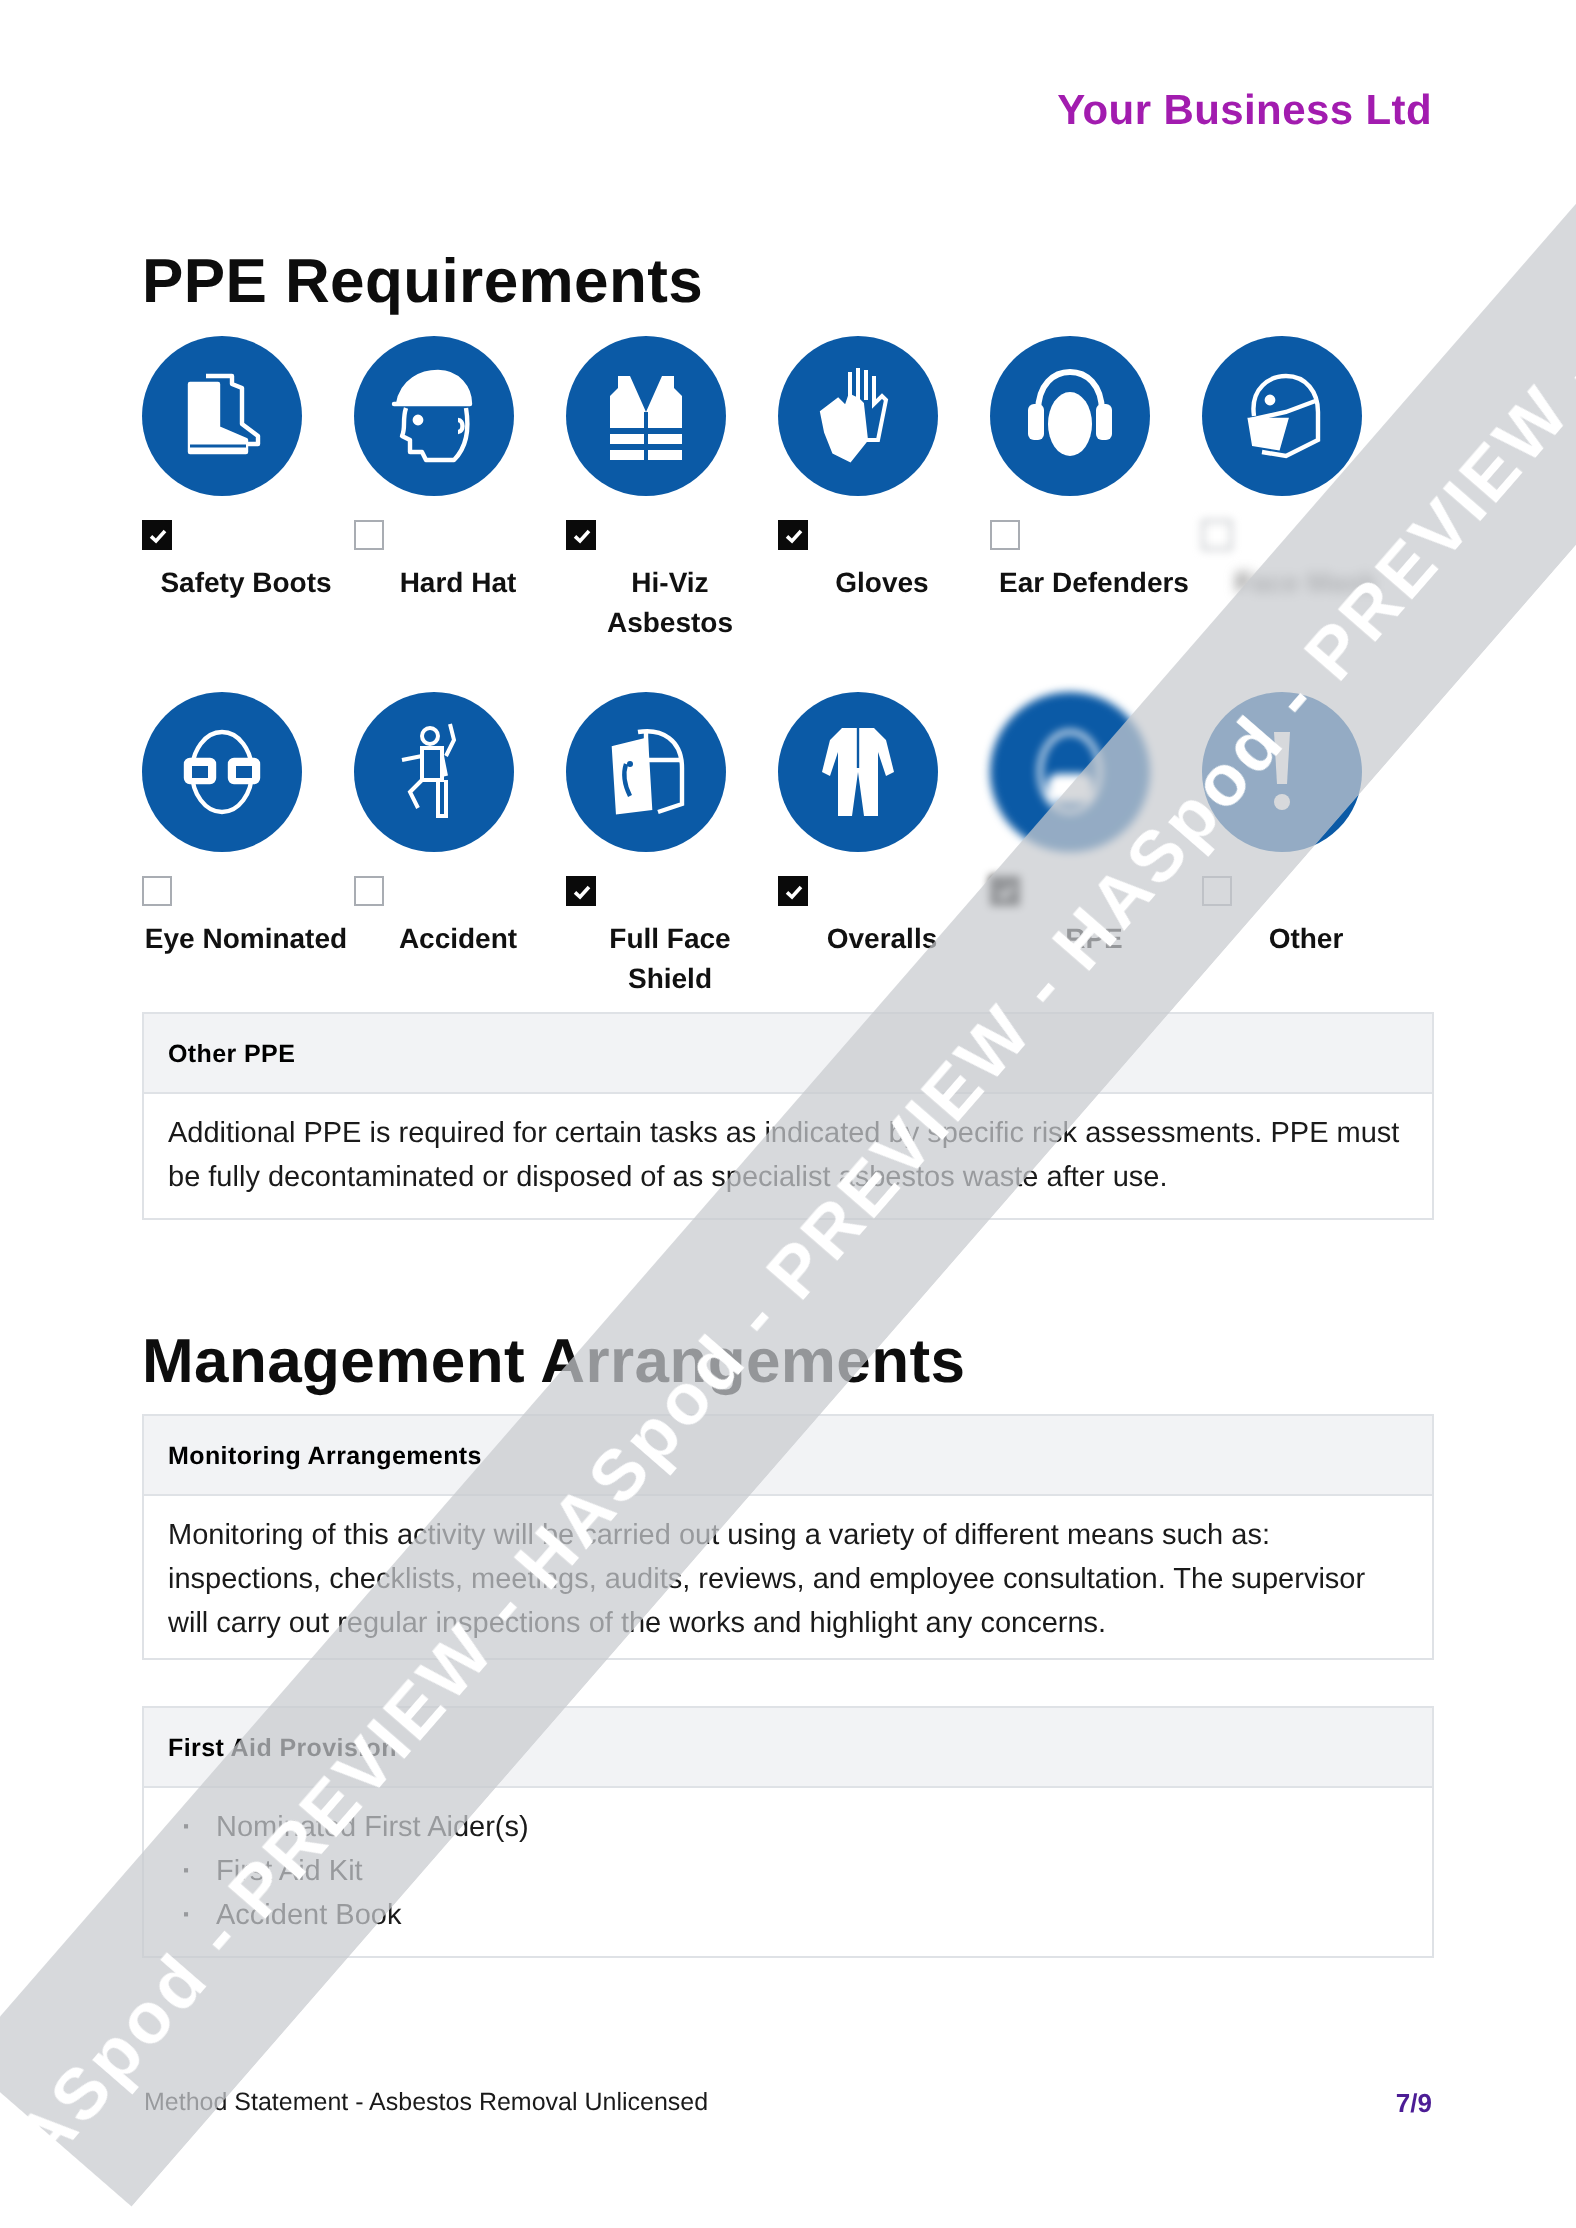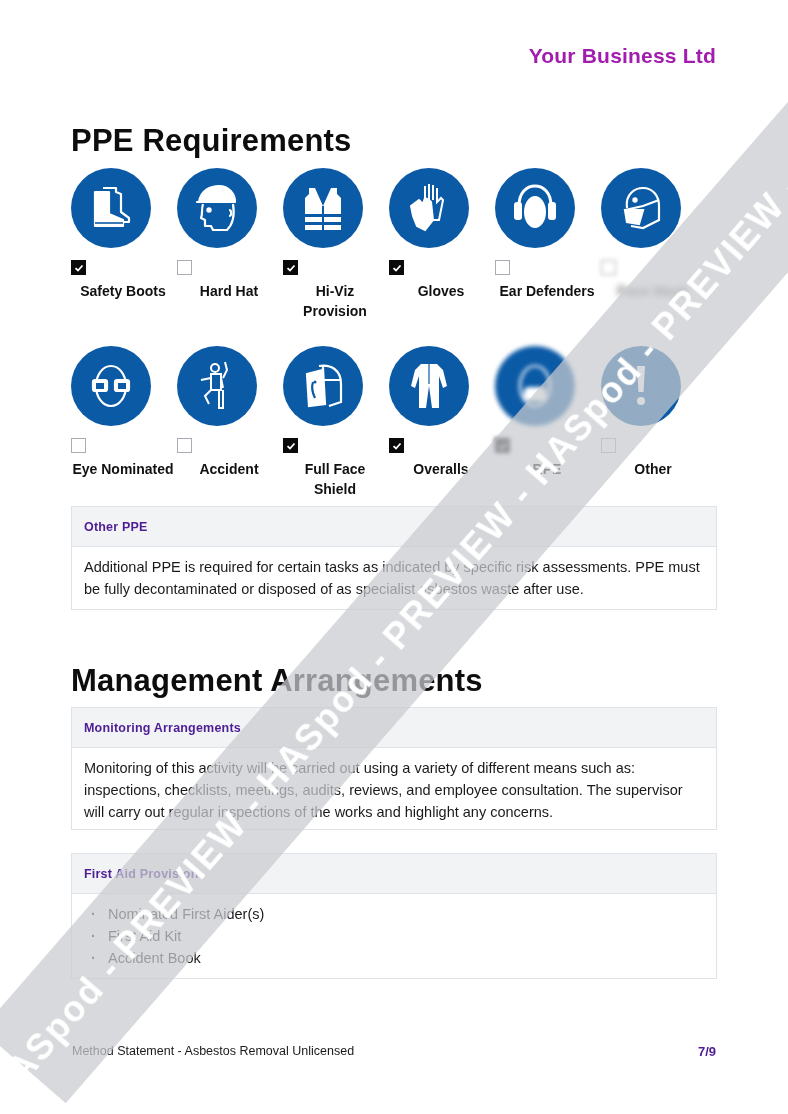--- a/index.html
+++ b/index.html
@@ -17,21 +17,21 @@
   .ppe-row.r2 { top: 346px; }
   .ppe-item { position: absolute; top: 0; width: 106px; display: flex; flex-direction: column; align-items: flex-start; }
   .ppe-icon { width: 80px; height: 80px; border-radius: 50%; background: #0b5aa6; display: flex; align-items: center; justify-content: center; }
   .ppe-icon svg { width: 56px; height: 56px; }
   .checkbox { margin-top: 12px; width: 15px; height: 15px; border: 1.5px solid #a9adb3; background: #fff; display: flex; align-items: center; justify-content: center; }
   .checkbox.checked { background: #0a0a0a; border-color: #0a0a0a; }
   .checkbox svg { width: 10px; height: 10px; }
   .ppe-label { margin-top: 6px; font-size: 14px; font-weight: 700; text-align: center; line-height: 20px; color: #111; width: 104px; }
 
   .box { position: absolute; left: 71px; width: 646px; border: 1.5px solid #dfe2e6; background: #fff; }
-  .box-head { background: #f2f3f5; border-bottom: 1.5px solid #dfe2e6; height: 40px; padding: 0 12px; display: flex; align-items: center; font-size: 12.5px; font-weight: 700; color: #4c1d95; letter-spacing: 0.2px; }
+  .box-head { background: #f2f3f5; border-bottom: 1.5px solid #dfe2e6; height: 40px; padding: 0 12px; display: flex; align-items: center; font-size: 12.5px; font-weight: 700; color: #000000; letter-spacing: 0.2px; }
   .box-body { padding: 9px 12px 9px 12px; font-size: 14.5px; line-height: 22px; color: #1a1a1a; }
   .box.other { top: 506px; height: 104px; }
   .box.monitor { top: 707px; height: 123px; }
   .box.firstaid { top: 853px; height: 126px; }
   .box-body ul { list-style: none; }
   .box-body li { position: relative; padding-left: 24px; line-height: 22px; }
   .box-body li::before { content: "·"; position: absolute; left: 7px; top: 0; font-weight: 700; }
   .box.firstaid .box-body { padding-top: 9px; }
 
   .footer-left { position: absolute; left: 72px; top: 1044px; font-size: 12.5px; color: #1a1a1a; }
@@ -84,21 +84,21 @@
         <rect x="10" y="34" width="36" height="3" fill="#0b5aa6"></rect>
         <rect x="10" y="42" width="36" height="3" fill="#0b5aa6"></rect>
         <rect x="27" y="26" width="2" height="24" fill="#0b5aa6"></rect>
       </svg>
     </div>
     <div class="checkbox checked">
       <svg viewBox="0 0 10 10">
           <path d="M1.5 5.2 L4 7.5 L8.5 2.5" stroke="#fff" stroke-width="1.8" fill="none"></path>
         </svg>
     </div>
-    <div class="ppe-label">Hi-Viz Provision</div>
+    <div class="ppe-label">Hi-Viz Asbestos</div>
   </div>
 
   <div class="ppe-item" style="left:318px">
     <div class="ppe-icon">
       <svg viewBox="0 0 56 56" fill="none" stroke="#fff" stroke-width="2">
         <path d="M24 6 L24 20 M28 4 L28 20 M32 5 L32 20 M36 8 L36 22 L40 18 L42 20 L38 40 L32 40"></path>
         <path d="M10 26 L18 20 L22 24 L24 18 L28 20 L30 22 L32 40 L24 50 L16 46 L12 36 Z" fill="#fff"></path>
       </svg>
     </div>
     <div class="checkbox checked">

